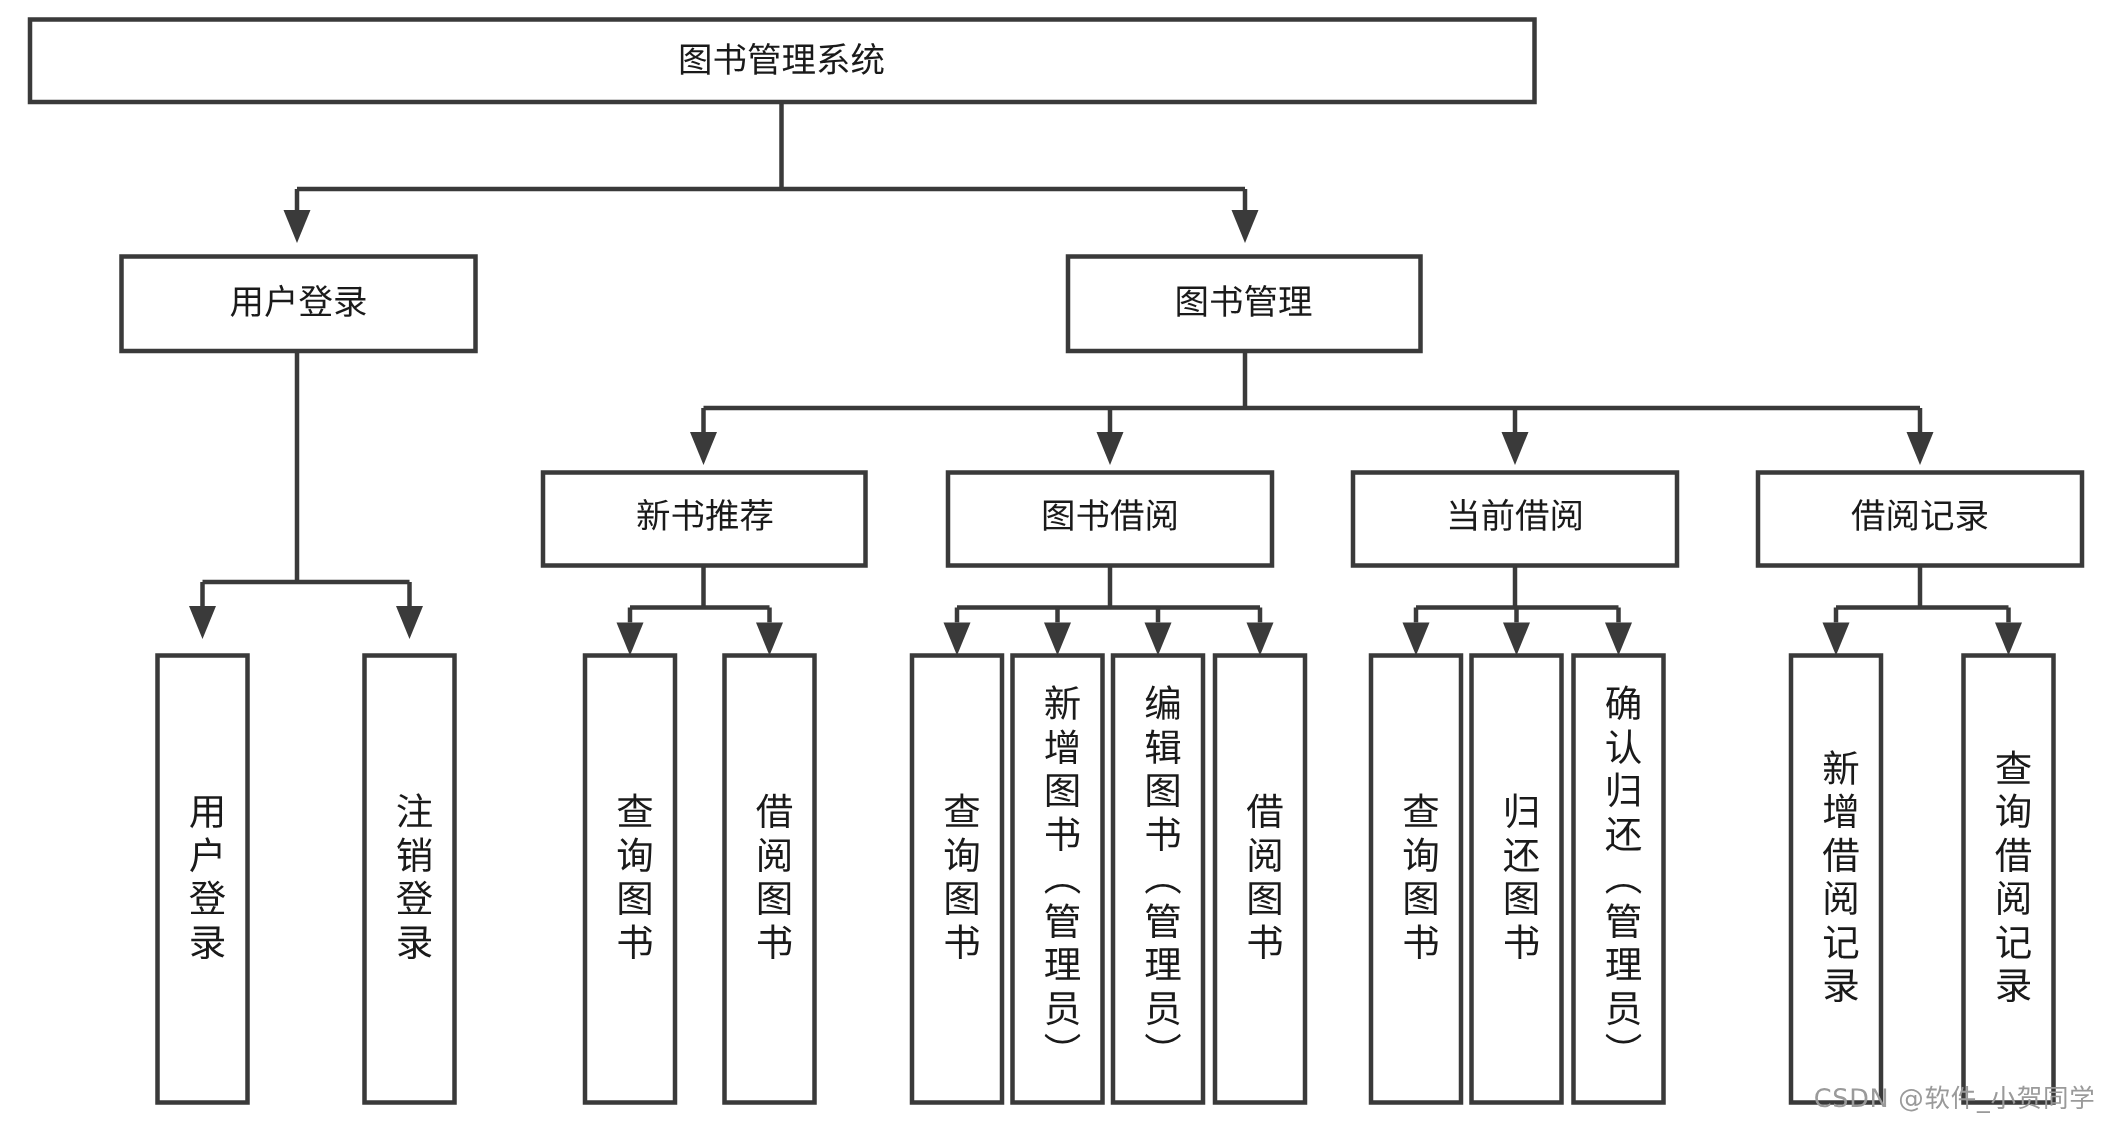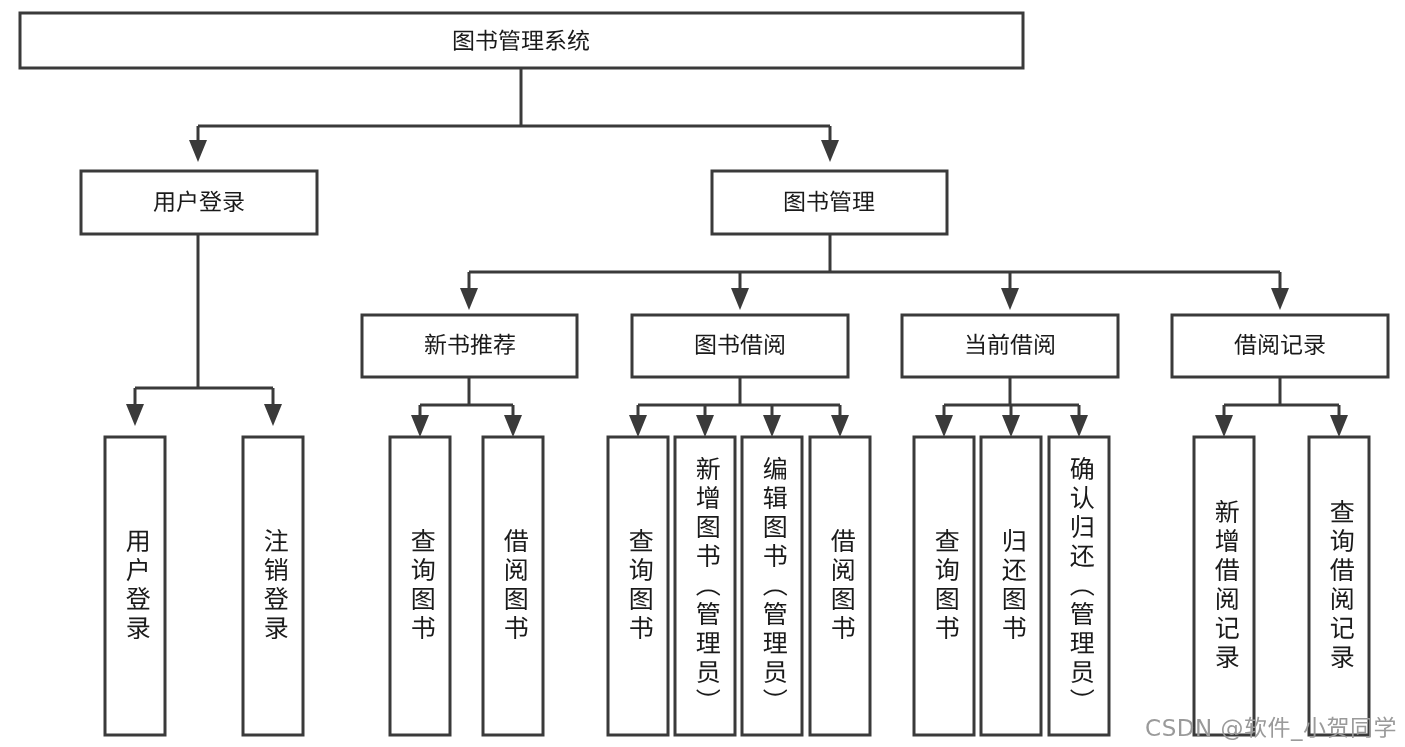--- a/index.html
+++ b/index.html
@@ -71,21 +71,21 @@
     letter-spacing: 4px;
     color: #1a1a1a;
     white-space: nowrap;
     text-align: center;
   }
   .watermark {
     position: absolute;
     right: 8px;
     bottom: 4px;
     font-family: "DejaVu Sans", "Liberation Sans", sans-serif;
-    font-size: 23px;
+    font-size: 17px;
     color: #9a9a9a;
     letter-spacing: 0.5px;
     white-space: nowrap;
   }
 </style>
 </head>
 <body>
 
 <div id="diagram-root">
 

